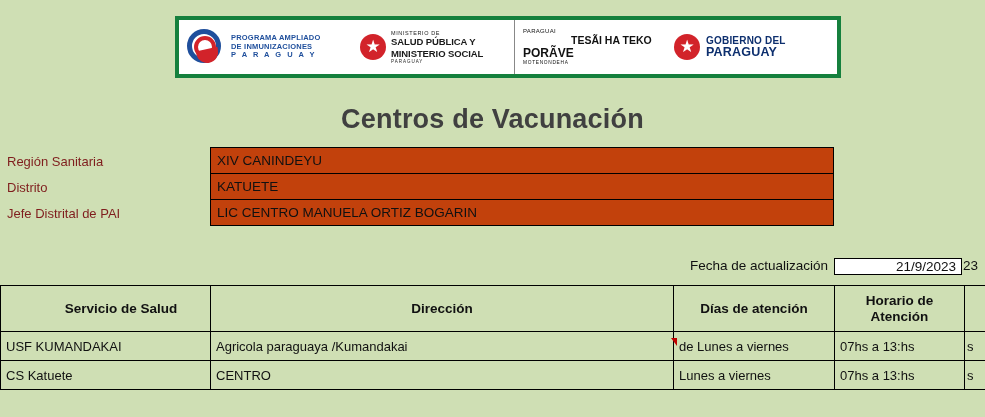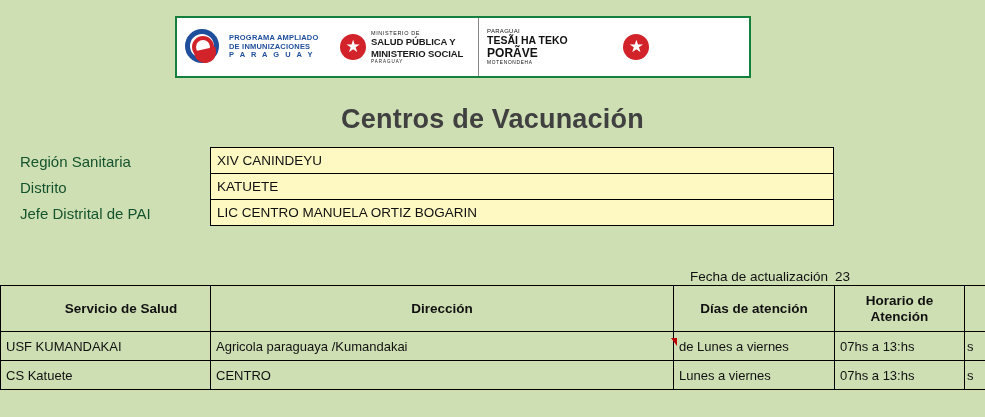--- a/index.html
+++ b/index.html
@@ -17,24 +17,24 @@
     position: relative;
     width: 985px;
     height: 417px;
   }
 
   
   .logo-banner {
     position: absolute;
     left: 175px;
     top: 16px;
-    width: 576px;
+    width: 666px;
     height: 62px;
     background: #ffffff;
-    border: 2px solid #15803d;
+    border: 4px solid #15803d;
     display: flex;
     align-items: center;
     box-sizing: border-box;
   }
   .logo-cell {
     display: flex;
     align-items: center;
     height: 100%;
     box-sizing: border-box;
   }
@@ -123,21 +123,21 @@
     font-size: 7px;
     color: #1a1a1a;
     line-height: 1.2;
   }
   .ms-text .small { font-size: 5.5px; letter-spacing: .6px; }
   .ms-text .big { font-size: 9.5px; font-weight: bold; letter-spacing: -.1px; }
   .ms-text .tiny { font-size: 4.5px; letter-spacing: 1px; }
 
   .tesai-text { line-height: 1.12; color: #111; }
   .tesai-text .t1 { font-size: 6px; letter-spacing: .3px; }
-  .tesai-text .t2 { font-size: 10.5px; font-weight: bold; }
+  .tesai-text .t2 { font-size: 10.5px; font-weight: bold; margin-left: 48px; }
   .tesai-text .t3 { font-size: 12px; font-weight: bold; }
   .tesai-text .t4 { font-size: 4.8px; letter-spacing: .7px; }
 
   .gob-text { line-height: 1.1; color: #0d2f6e; }
   .gob-text .g1 { font-size: 10px; font-weight: bold; letter-spacing: .2px; }
   .gob-text .g2 { font-size: 12.5px; font-weight: bold; letter-spacing: .2px; }
 
   
   .title {
     position: absolute;
@@ -158,49 +158,49 @@
     top: 148px;
     width: 985px;
   }
   .info-row {
     display: flex;
     align-items: stretch;
     height: 26px;
   }
   .info-label {
     width: 210px;
-    padding-left: 20px;
-    font-size: 15px;
-    color: #14532d;
+    padding-left: 7px;
+    font-size: 13px;
+    color: #7f1d1d;
     display: flex;
     align-items: center;
     box-sizing: border-box;
   }
   .info-value {
     width: 624px;
     border: 1px solid #000000;
     margin-top: -1px;
     font-size: 13.5px;
     color: #111;
     padding-left: 6px;
     display: flex;
     align-items: center;
     box-sizing: border-box;
-    background: #fef9c3;
+    background: #c2410c;
   }
 
   
   .fecha-row {
     position: absolute;
     left: 0;
     top: 258px;
     width: 985px;
     height: 26px;
     display: flex;
-    align-items: flex-end;
+    align-items: flex-start;
   }
   .fecha-label {
     width: 834px;
     text-align: right;
     padding-right: 6px;
     font-size: 13.5px;
     color: #111;
     display: flex;
     align-items: center;
     justify-content: flex-end;
@@ -320,20 +320,24 @@
         <div class="t3">PORÃVE</div>
         <div class="t4">MOTENONDEHA</div>
       </div>
     </div>
 
     <div class="logo-cell logo-gob">
       <div class="star">
         <div class="disc"></div>
         <div class="glyph">★</div>
       </div>
+      <div class="gob-text">
+        <div class="g1">GOBIERNO DEL</div>
+        <div class="g2">PARAGUAY</div>
+      </div>
     </div>
 
   </div>
 
   <div class="title">Centros de Vacunación</div>
 
   <div class="info">
     <div class="info-row">
       <div class="info-label">Región Sanitaria</div>
       <div class="info-value">XIV CANINDEYU</div>
@@ -343,20 +347,21 @@
       <div class="info-value">KATUETE</div>
     </div>
     <div class="info-row">
       <div class="info-label">Jefe Distrital de PAI</div>
       <div class="info-value">LIC CENTRO MANUELA ORTIZ BOGARIN</div>
     </div>
   </div>
 
   <div class="fecha-row">
     <div class="fecha-label">Fecha de actualización</div>
+    <div class="fecha-value">21/9/2023</div>
     <div class="fecha-overflow">23</div>
   </div>
 
   <table class="table">
     <thead>
       <tr>
         <th class="col-servicio">Servicio de Salud</th>
         <th class="col-direccion">Dirección</th>
         <th class="col-dias">Días de atención</th>
         <th class="col-horario">Horario de Atención</th>

